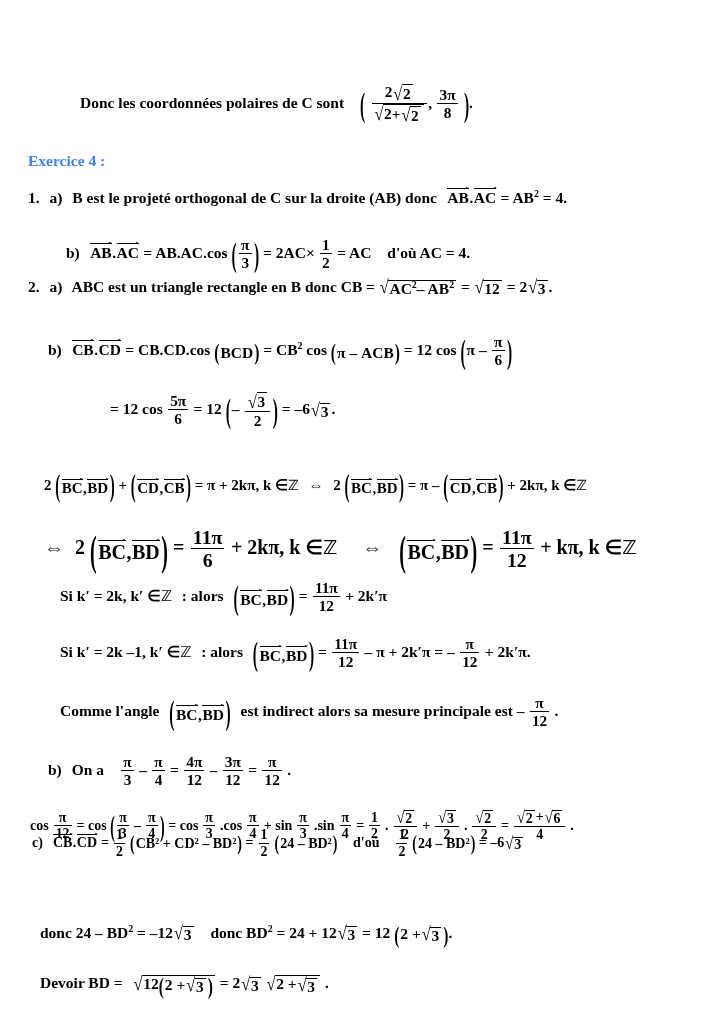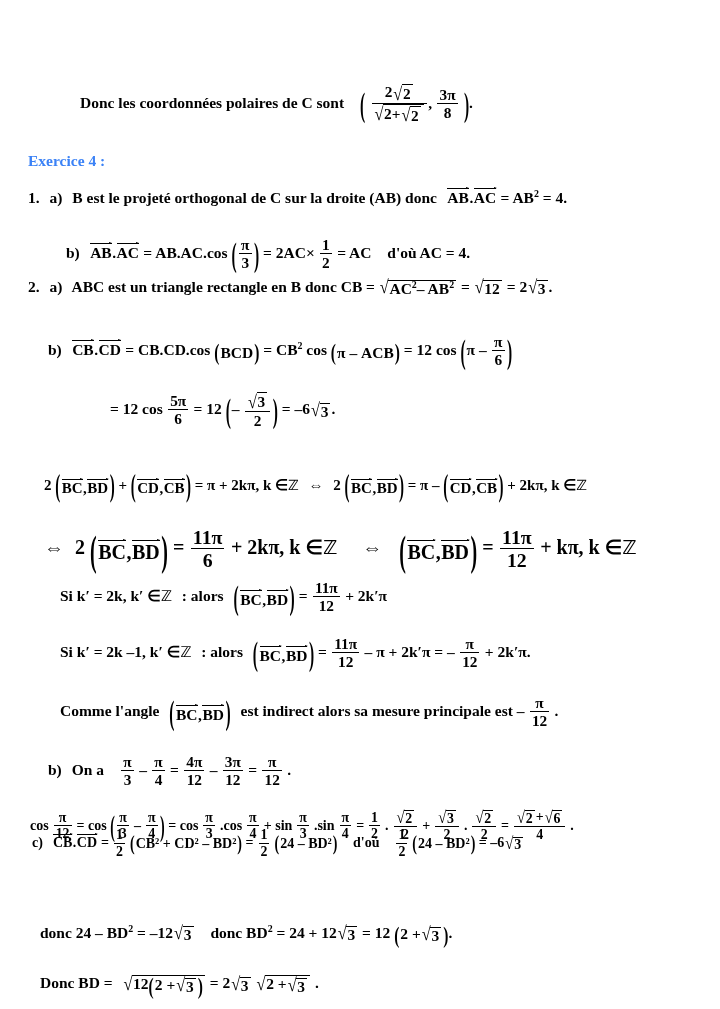--- a/index.html
+++ b/index.html
@@ -281,21 +281,21 @@
   <div class="line" style="left:40px; top:925px;">
     <span>donc  24 – BD</span><sup class="pw">2</sup>
     <span>= –12</span><span class="sqrt"><span class="rad">3</span></span><span class="sp2"></span>
     <span>donc  BD</span><sup class="pw">2</sup>
     <span>= 24 + 12</span><span class="sqrt"><span class="rad">3</span></span>
     <span>= 12</span>
     <span class="bp bp2"><span class="pl">(</span><span class="inner"><span>2 +</span><span class="sqrt"><span class="rad">3</span></span></span><span class="pr">)</span></span><span>.</span>
   </div>
 
   <div class="line" style="left:40px; top:975px;">
-    <span>Donc   BD =</span><span class="sp"></span>
+    <span>Devoir   BD =</span><span class="sp"></span>
     <span class="sqrt"><span class="rad">
       <span>12</span><span class="bp bp2"><span class="pl">(</span><span class="inner"><span>2 +</span><span class="sqrt"><span class="rad">3</span></span></span><span class="pr">)</span></span>
     </span></span>
     <span>= 2</span><span class="sqrt"><span class="rad">3</span></span>
     <span class="sqrt"><span class="rad"><span>2 +</span><span class="sqrt"><span class="rad">3</span></span></span></span>
     <span>.</span>
   </div>
 
 </div>
 

